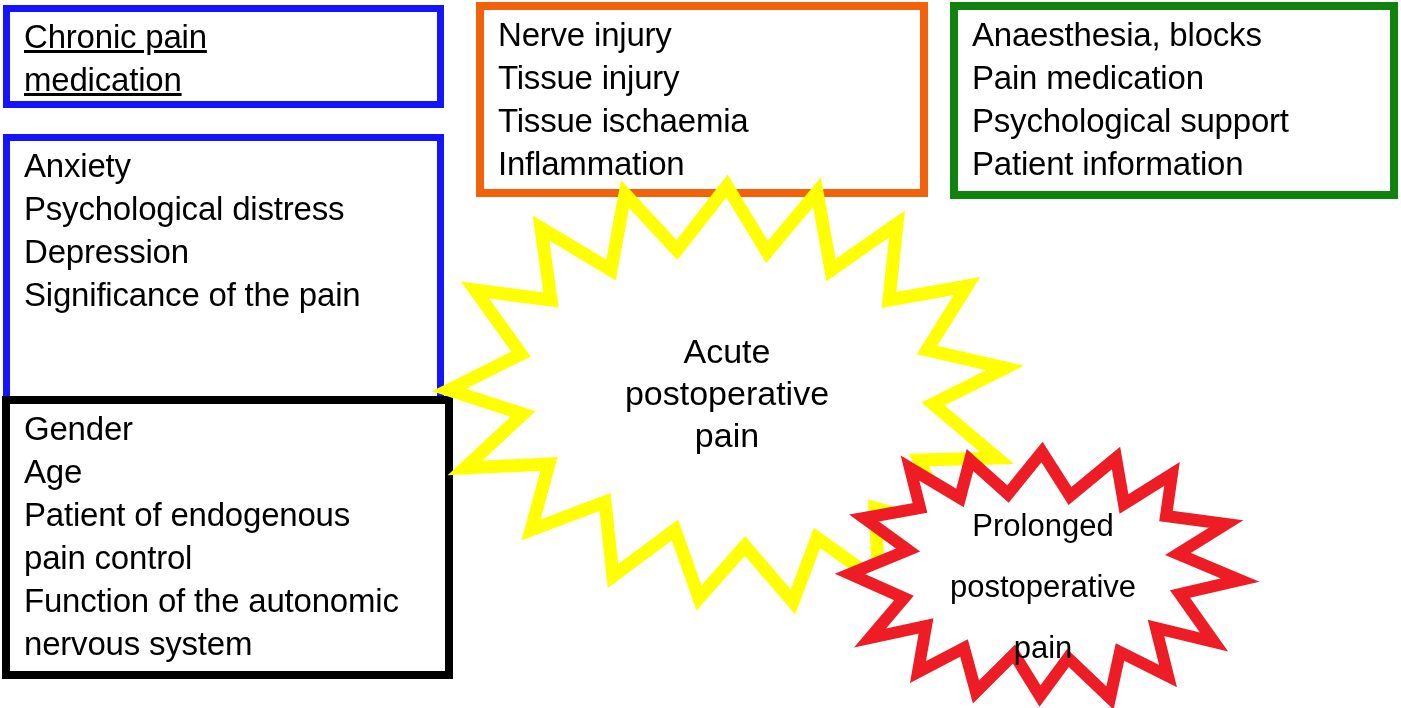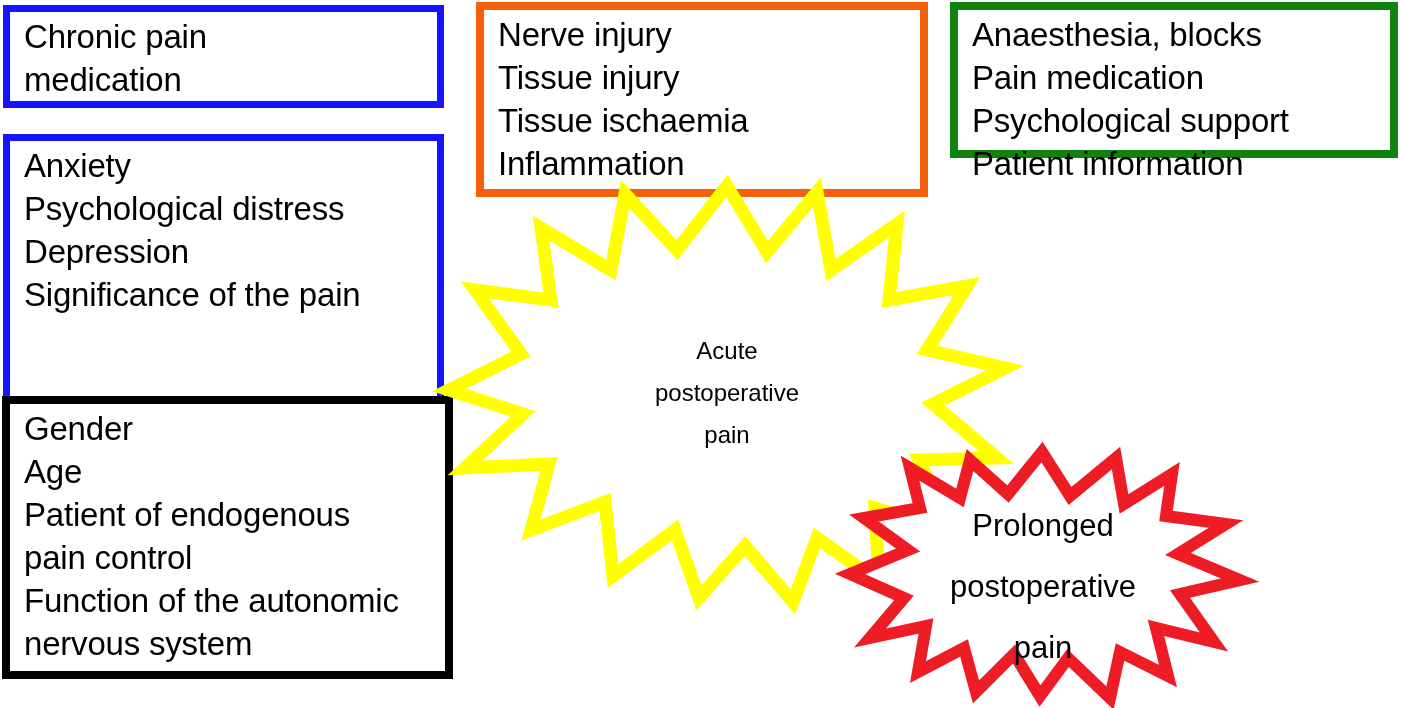--- a/index.html
+++ b/index.html
@@ -32,35 +32,36 @@
     font-size: 33px;
     line-height: 43px;
     color: #000000;
     white-space: nowrap;
     letter-spacing: -0.2px;
   }
 
   #box-chronic-pain-medication {
     left: 3px;  top: 5px;   width: 441px; height: 103px;
     border: 7px solid #1414ff;
+    text-decoration: underline;
   }
   #box-psychological-factors {
     left: 3px;  top: 134px; width: 441px; height: 277px;
     border: 7px solid #1414ff;
   }
   #box-patient-factors {
     left: 2px;  top: 396px; width: 451px; height: 283px;
     border: 8px solid #000000;
   }
   #box-surgical-factors {
     left: 476px; top: 2px;  width: 452px; height: 195px;
     border: 8px solid #f4610b;
   }
   #box-perioperative-management {
-    left: 950px; top: 2px;  width: 448px; height: 156px;
+    left: 950px; top: 2px;  width: 448px; height: 197px;
     border: 8px solid #10820e;
   }
   #box-adjuvant-treatment {
     left: 943px; top: 222px; width: 455px; height: 150px;
     border: 8px solid #8b0f8b;
   }
 
   
   .burst {
     position: absolute;
@@ -75,21 +76,21 @@
     width: 100%;
     height: 100%;
     display: flex;
     flex-direction: column;
     align-items: center;
     justify-content: center;
     text-align: center;
     pointer-events: none;
   }
   .burst .burst-label .line {
-    font-size: 24px;
+    font-size: 34px;
     line-height: 42px;
     color: #000000;
     white-space: nowrap;
   }
 
   #burst-acute-pain { left: 427px; top: 178px; width: 600px; height: 430px; }
   #burst-acute-pain .burst-label { padding-bottom: 6px; }
   #burst-prolonged-pain { left: 842px; top: 446px; width: 402px; height: 258px; }
   #burst-prolonged-pain .burst-label .line { font-size: 31px; line-height: 39px; margin-top: 22px; }
 </style>

